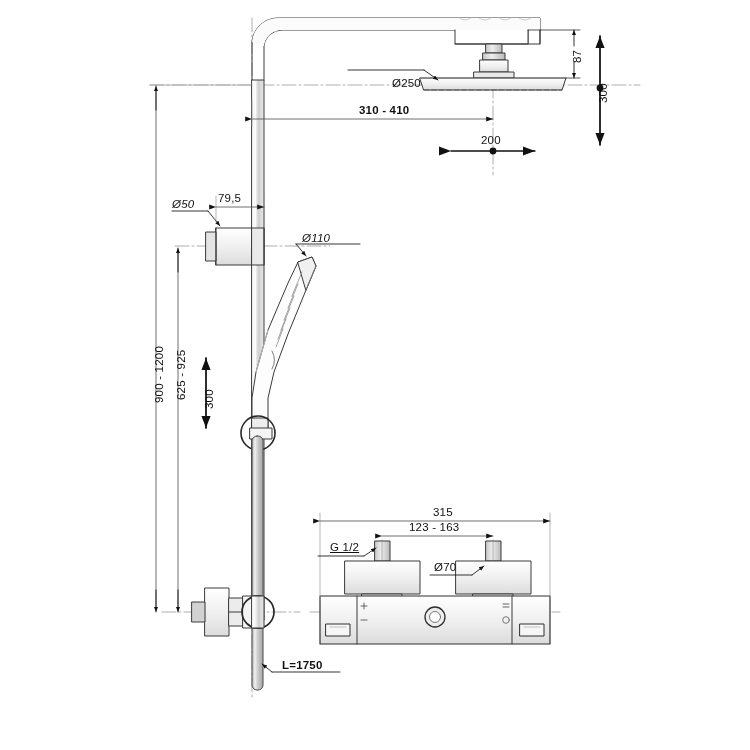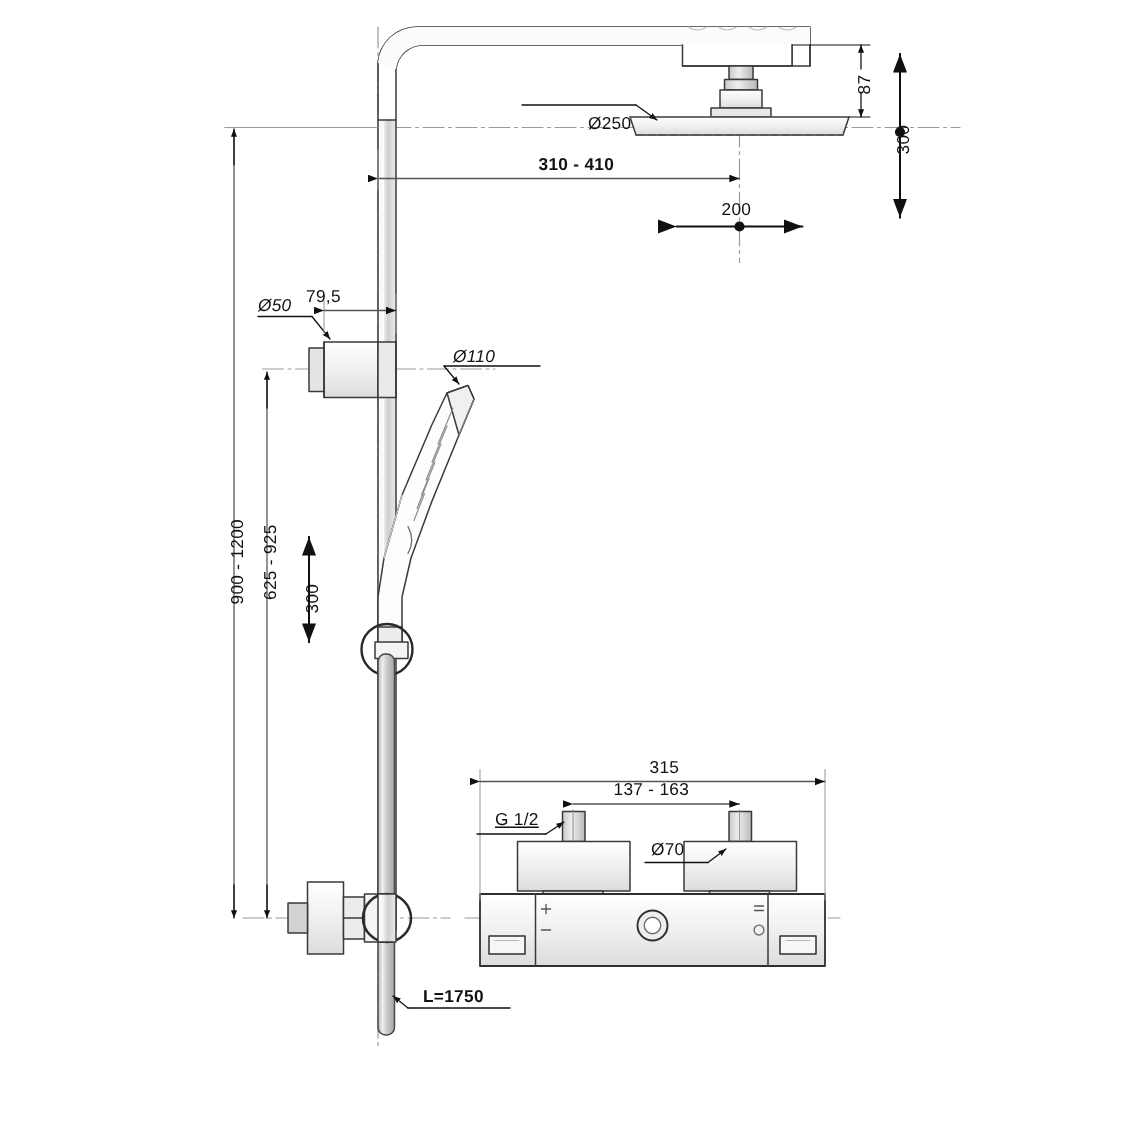--- a/index.html
+++ b/index.html
@@ -265,22 +265,22 @@
     </g>
   </g>
 </svg>
 
 <div class="lbl" style="left:392px;top:57px;margin-top:20px;">Ø250</div>
 <div class="lbl vlbl" style="left:571px;top:63px;transform:rotate(-90deg);">87</div>
 <div class="lbl vlbl" style="left:597px;top:103px;transform:rotate(-90deg);">300</div>
 <div class="lbl" style="left:359px;top:104px;font-weight:bold;">310 - 410</div>
 <div class="lbl" style="left:481px;top:134px;">200</div>
 <div class="lbl" style="left:172px;top:198px;font-style:italic;">Ø50</div>
-<div class="lbl" style="left:204px;top:192px;">79,5</div>
+<div class="lbl" style="left:218px;top:192px;">79,5</div>
 <div class="lbl" style="left:302px;top:232px;font-style:italic;">Ø110</div>
 <div class="lbl vlbl" style="left:153px;top:403px;transform:rotate(-90deg);">900 - 1200</div>
 <div class="lbl vlbl" style="left:175px;top:400px;transform:rotate(-90deg);">625 - 925</div>
 <div class="lbl vlbl" style="left:203px;top:409px;transform:rotate(-90deg);">300</div>
 <div class="lbl" style="left:282px;top:659px;font-weight:bold;">L=1750</div>
 <div class="lbl" style="left:433px;top:506px;">315</div>
-<div class="lbl" style="left:409px;top:521px;">137 - 163</div>
+<div class="lbl" style="left:409px;top:521px;">123 - 163</div>
 <div class="lbl" style="left:330px;top:541px;text-decoration:underline;">G 1/2</div>
 <div class="lbl" style="left:434px;top:561px;text-align:right;">Ø70</div>
 
 </body></html>

